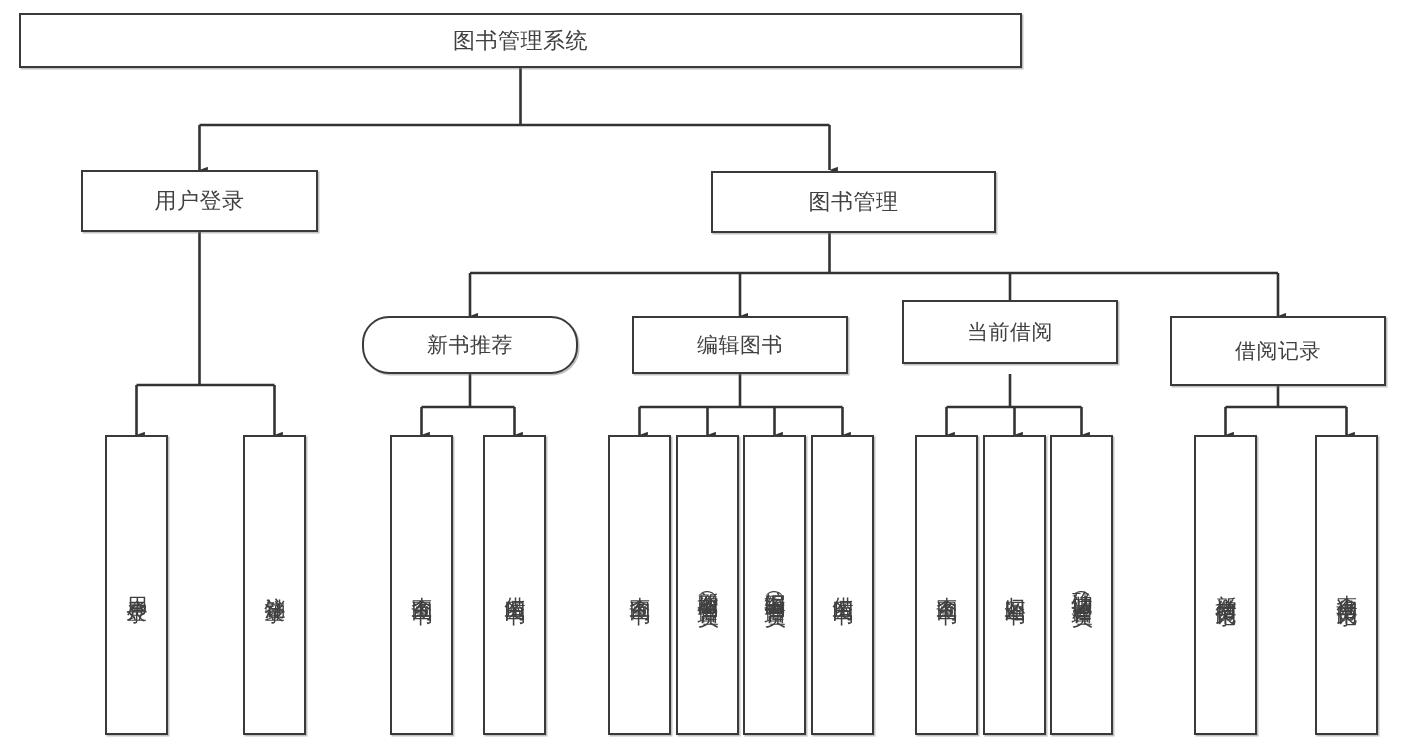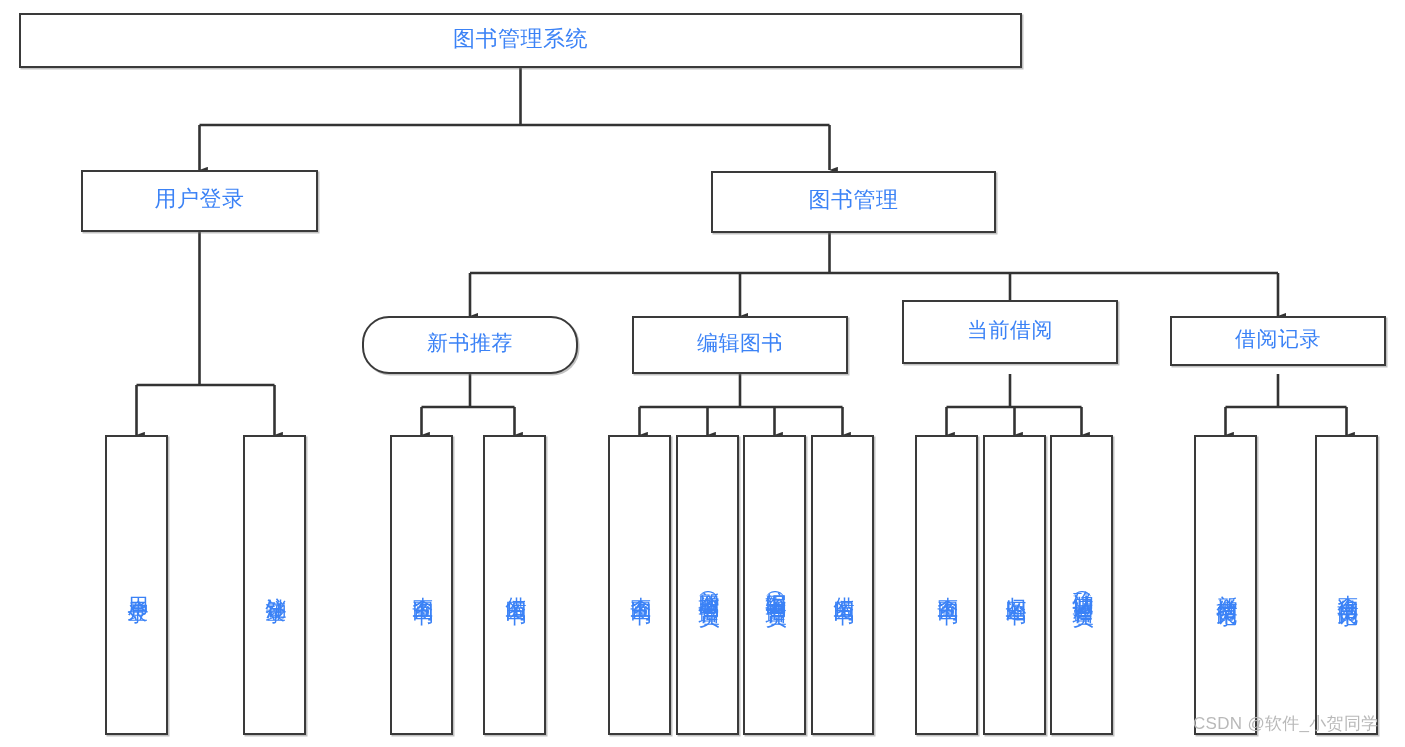--- a/index.html
+++ b/index.html
@@ -32,22 +32,22 @@
     box-sizing: border-box;
     background: #ffffff;
     border: 2.5px solid #3a3a3a;
     box-shadow: 1.5px 1.5px 0 0 rgba(120,120,120,0.45);
     display: flex;
     align-items: center;
     justify-content: center;
     overflow: hidden;
   }
   .node-label {
-    color: #3b82f6;
-    font-family: Liberation Mono, monospace;
+    color: #404040;
+    font-family: Liberation Serif, serif;
     font-size: 21px;
     line-height: 1.18;
     letter-spacing: 0.5px;
     white-space: nowrap;
     text-align: center;
   }
   .node-box.vertical .node-label {
     writing-mode: vertical-rl;
     text-orientation: upright;
     font-size: 21px;
@@ -130,21 +130,21 @@
       </div>
       <div class="node-box level-3" style="left: 362px; top: 316px; width: 216px; height: 58px; border-radius: 27px;">
         <span class="node-label">新书推荐</span>
       </div>
       <div class="node-box level-3" style="left: 632px; top: 316px; width: 216px; height: 58px;">
         <span class="node-label">编辑图书</span>
       </div>
       <div class="node-box level-3" style="left: 902px; top: 300px; width: 216px; height: 64px;">
         <span class="node-label">当前借阅</span>
       </div>
-      <div class="node-box level-3" style="left: 1170px; top: 316px; width: 216px; height: 50px; justify-content: center;">
+      <div class="node-box level-3" style="left: 1170px; top: 316px; width: 216px; height: 70px; justify-content: center;">
         <span class="node-label">借阅记录</span>
       </div>
       <div class="node-box level-4 vertical" style="left: 105px; top: 435px; width: 63px; height: 300px;">
         <span class="node-label">用户登录</span>
       </div>
       <div class="node-box level-4 vertical" style="left: 243px; top: 435px; width: 63px; height: 300px;">
         <span class="node-label">注销登录</span>
       </div>
       <div class="node-box level-4 vertical" style="left: 390px; top: 435px; width: 63px; height: 300px;">
         <span class="node-label">查询图书</span>
@@ -174,14 +174,13 @@
         <span class="node-label">确认归还（管理员）</span>
       </div>
       <div class="node-box level-4 vertical" style="left: 1194px; top: 435px; width: 63px; height: 300px;">
         <span class="node-label">新增借阅记录</span>
       </div>
       <div class="node-box level-4 vertical" style="left: 1315px; top: 435px; width: 63px; height: 300px;">
         <span class="node-label">查询借阅记录</span>
       </div>
     </div>
 
-  <div class="watermark">CSDN @软件_小贺同学</div>
 </div>
 
 </body></html>

